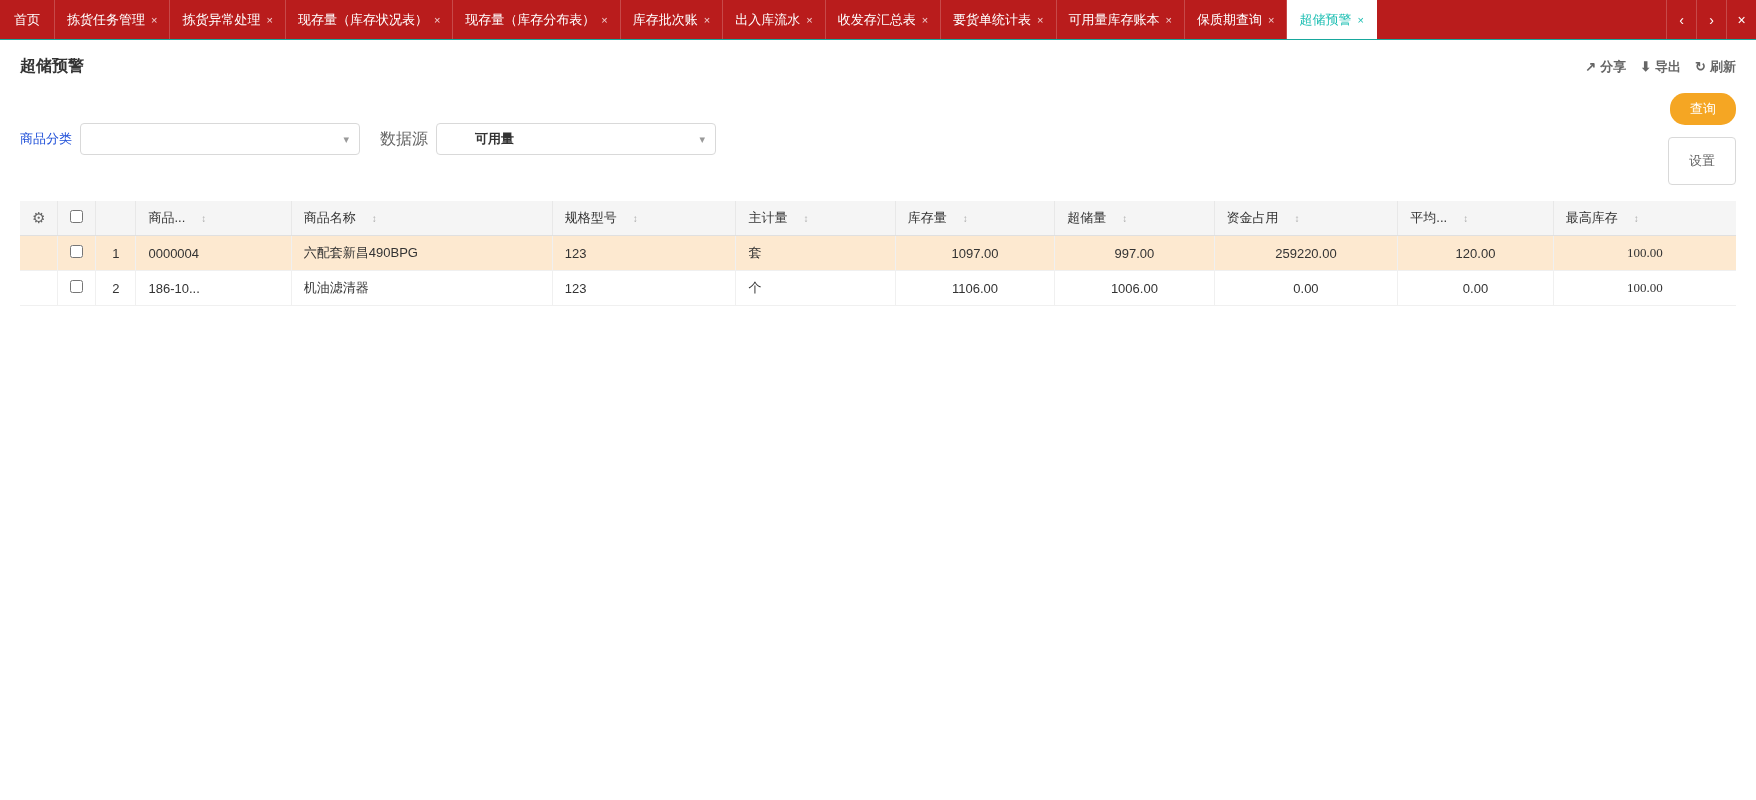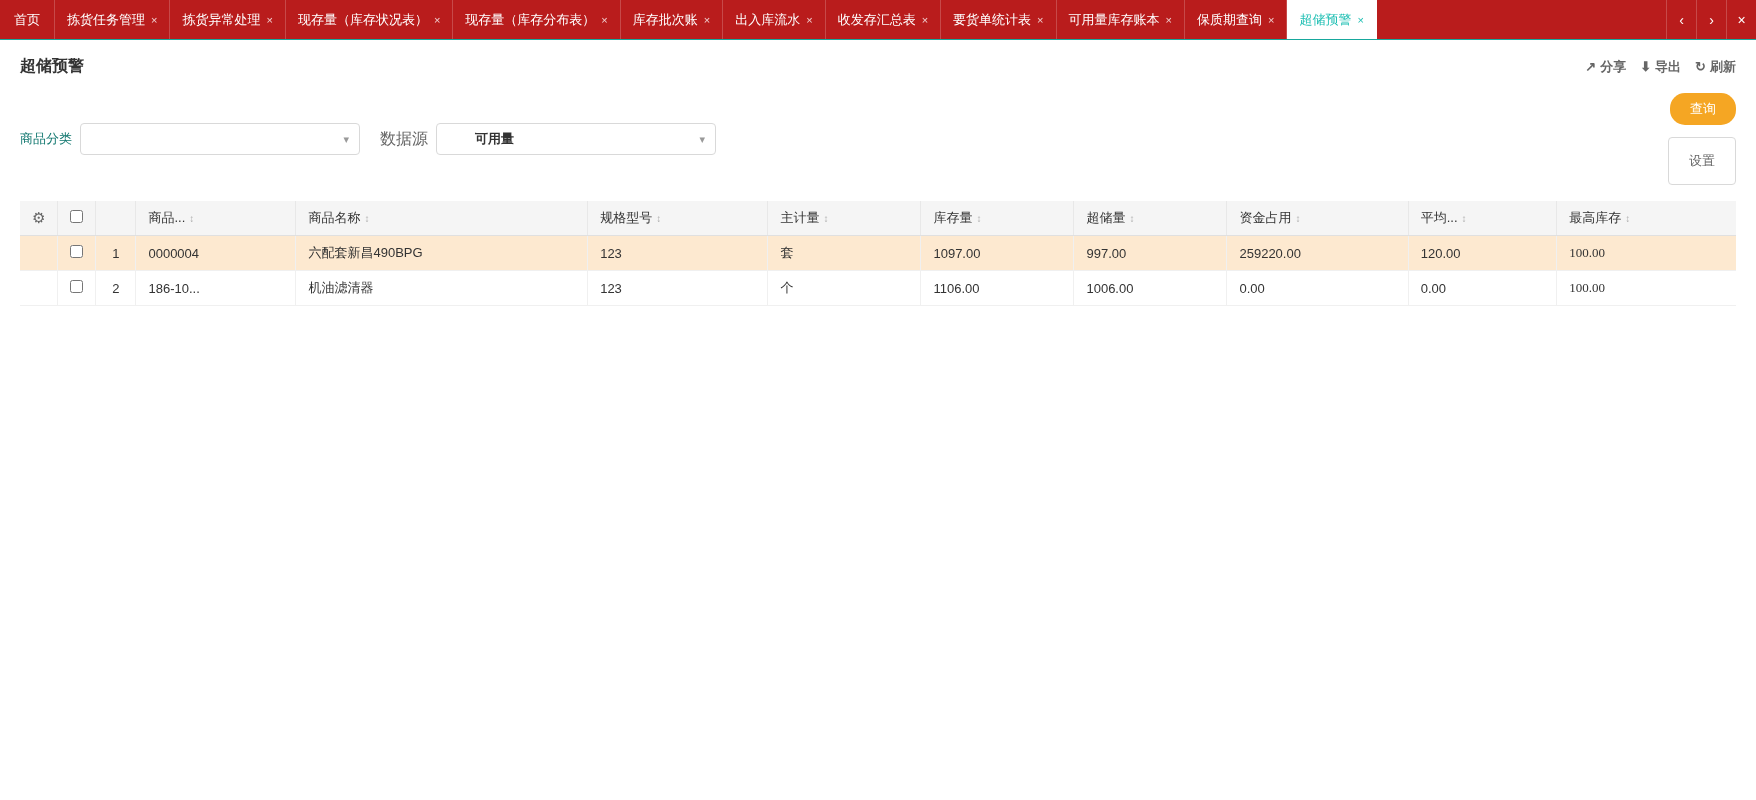--- a/index.html
+++ b/index.html
@@ -92,21 +92,21 @@
       display: flex;
       align-items: center;
       gap: 20px;
       margin-bottom: 16px;
     }
     .filter-item {
       display: flex;
       align-items: center;
       gap: 8px;
     }
-    .filter-label { color: #0f766e; font-size: 13px; white-space: nowrap; }
+    .filter-label { color: #1d4ed8; font-size: 13px; white-space: nowrap; }
     .filter-select {
       display: flex;
       align-items: center;
       border: 1px solid #d9d9d9;
       border-radius: 4px;
       padding: 5px 10px;
       min-width: 280px;
       cursor: pointer;
       background: #fff;
       justify-content: space-between;
@@ -186,33 +186,33 @@
       padding: 8px 12px;
       color: #333;
       border-right: 1px solid #f0f0f0;
       white-space: nowrap;
     }
     .data-table tbody td:last-child { border-right: none; font-family: Liberation Serif, serif; }
 
     .col-sort {
       display: inline-flex;
       align-items: center;
-      gap: 4px;
+      gap: 16px;
       cursor: pointer;
     }
     .sort-icon { font-size: 10px; color: #aaa; }
 
     .checkbox-cell { text-align: center; width: 36px; }
     .row-num-cell { text-align: center; color: #666; width: 40px; }
     .settings-icon-cell { text-align: center; width: 36px; }
 
     .gear-icon { color: #666; cursor: pointer; font-size: 15px; }
     
     
-    .num-cell { text-align: left; margin-top: 20px; }
+    .num-cell { text-align: center; margin-top: 20px; }
 
     .datasource-label { color: #666; font-size: 16px; white-space: nowrap; }
     .datasource-value { color: #333; font-size: 13px; font-weight: bold; margin-left: 28px; }
   </style>
 </head>
 <body>
 
 <div class="top-nav">
   <div class="nav-home">首页</div>
 

